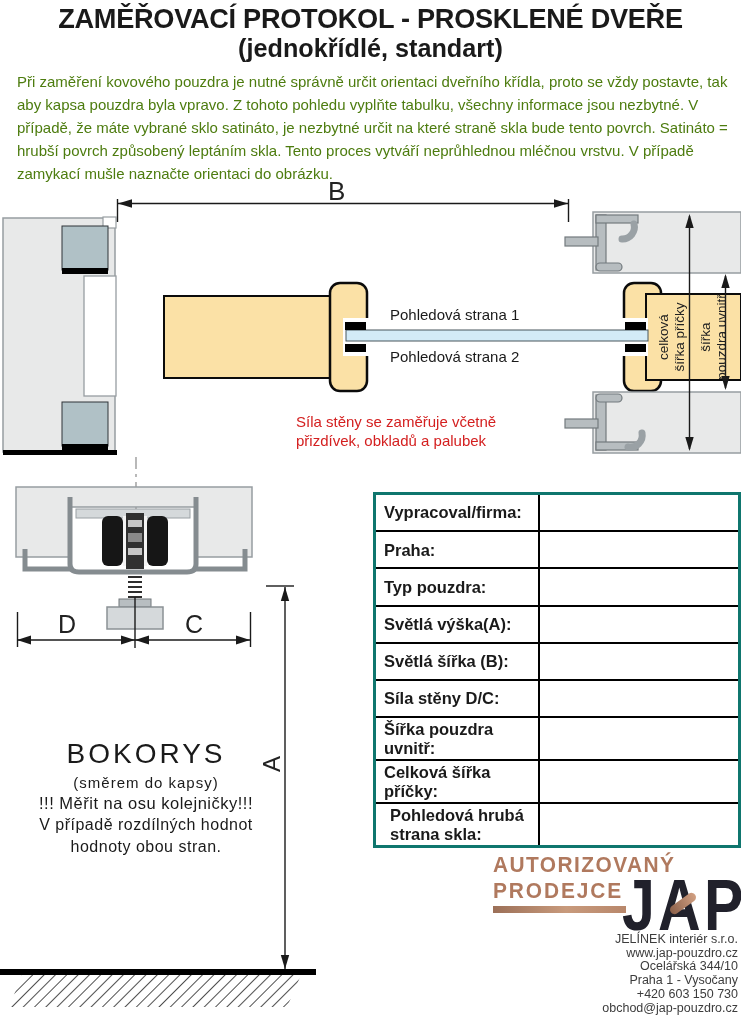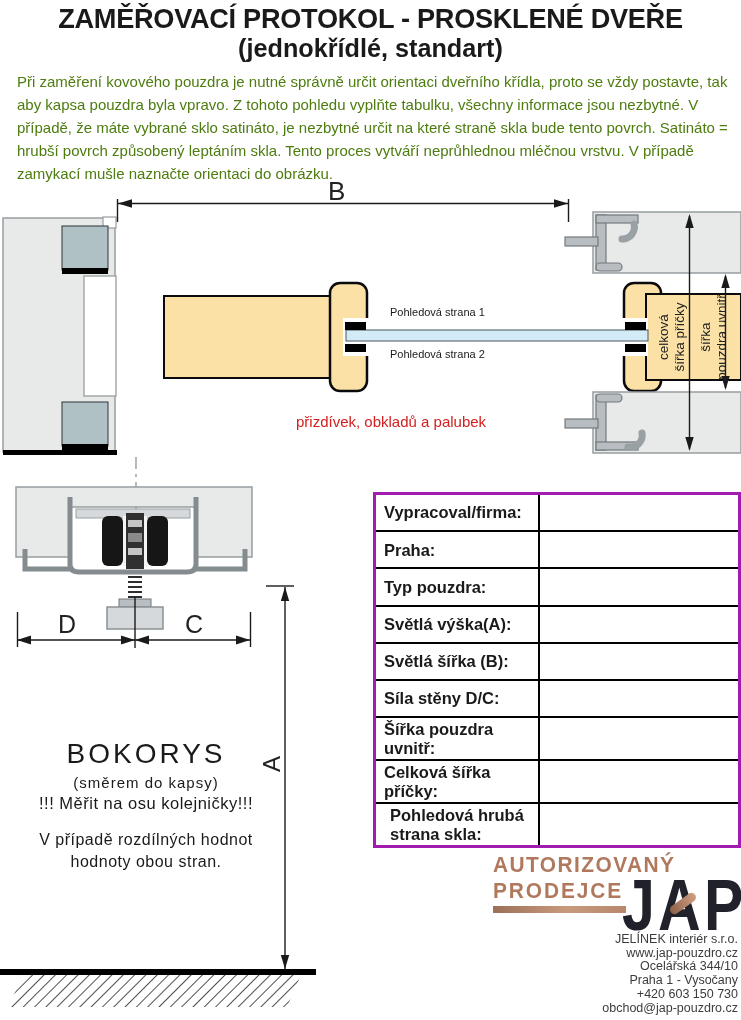--- a/index.html
+++ b/index.html
@@ -11,36 +11,36 @@
   .t1{top:3px;left:0;width:741px;text-align:center;font-size:28px;font-weight:bold;
       letter-spacing:-0.3px;transform:scaleX(.97);white-space:nowrap;}
   .t2{top:33px;left:0;width:741px;text-align:center;font-size:26px;font-weight:bold;
       transform:scaleX(.97);}
 
   
   .intro{top:70px;left:17px;width:723px;font-size:15px;line-height:23px;color:#4d7c0f;}
 
   
   .dimlabel{font-size:26px;color:#222;}
-  .sidelabel{font-size:11px;color:#1a1a1a;}
+  .sidelabel{font-size:15px;color:#1a1a1a;}
   .rednote{color:var(--note_red);font-size:15px;line-height:19px;}
   .rot{position:absolute;transform:rotate(-90deg);text-align:center;font-size:13.5px;
        line-height:16px;color:#222;}
   .rot span{display:block;}
   .rotA{position:absolute;transform:rotate(-90deg);font-size:24px;color:#222;text-align:center;}
 
   
   .bok{top:736px;left:10px;width:272px;text-align:center;}
   .bokh{font-size:28px;letter-spacing:3px;line-height:36px;}
   .boks{font-size:15px;line-height:21px;letter-spacing:1px;}
   .bokw{font-size:16.5px;line-height:21px;letter-spacing:0.5px;}
-  .boknote{margin-top:15px;font-size:16px;line-height:22px;letter-spacing:0.5px;}
-
-  
-  .form{top:492px;left:373px;width:368px;height:356px;border:3px solid #a21caf;
+  .boknote{font-size:16px;line-height:22px;letter-spacing:0.5px;}
+
+  
+  .form{top:492px;left:373px;width:368px;height:356px;border:3px solid #0f766e;
         box-sizing:border-box;display:grid;grid-template-columns:164px 1fr;
         grid-template-rows:repeat(9,1fr);}
   .fl{border-right:2.5px solid #000;border-bottom:2.5px solid #000;display:flex;
       align-items:center;padding:2px 2px 2px 8px;font-weight:bold;font-size:16.5px;
       line-height:1.12;box-sizing:border-box;}
   .fv{border-bottom:2.5px solid #000;box-sizing:border-box;}
   .form > :nth-last-child(-n+2){border-bottom:none;padding-left:14px;}
 
   
   .badge1{top:852px;left:493px;font-size:22px;font-weight:bold;letter-spacing:1.5px;
@@ -135,20 +135,21 @@
       <line class="dim" x1="725.5" y1="276" x2="725.5" y2="388"></line>
       <polygon class="arr" points="725.5,274 721.3,288 729.7,288"></polygon>
       <polygon class="arr" points="725.5,390 721.3,376 729.7,376"></polygon>
     </g>
   </svg>
 
   <div class="abs dimlabel" style="left:328px;top:176px">B</div>
   <div class="abs sidelabel" style="left:390px;top:306px">Pohledová strana 1</div>
   <div class="abs sidelabel" style="left:390px;top:348px">Pohledová strana 2</div>
   <div class="abs rednote" style="left:296px;top:412px">
+    <span style="display:block">Síla stěny se zaměřuje včetně</span>
     <span style="display:block">přizdívek, obkladů a palubek</span>
   </div>
   <div class="rot" style="left:612px;top:321px;width:120px;height:32px">
     <span>celková</span>
     <span>šířka příčky</span>
   </div>
   <div class="rot" style="left:654px;top:321px;width:120px;height:32px">
     <span>šířka</span>
     <span>pouzdra uvnitř</span>
   </div>

